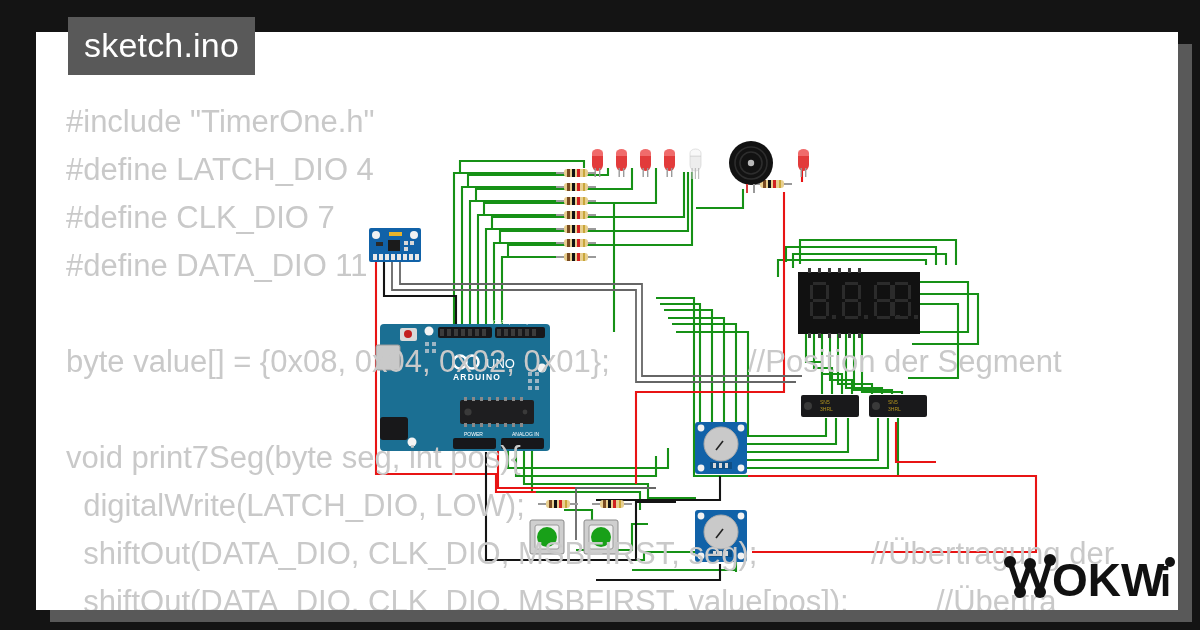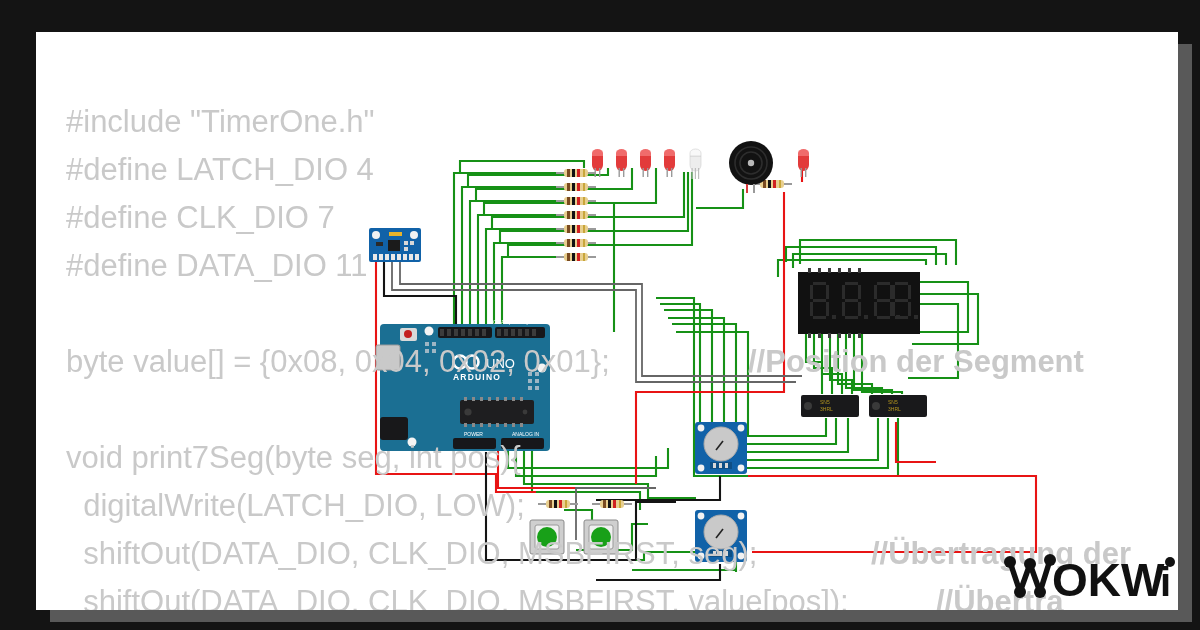--- a/index.html
+++ b/index.html
@@ -32,21 +32,21 @@
   .code {
     position: absolute; left: 0; top: 0; width: 1142px; height: 578px;
     color: #c9c9c9;
     font-family: "Liberation Sans", sans-serif;
     font-size: 31px;
     line-height: 48px;
     white-space: pre;
     pointer-events: none;
   }
   .code .ln { position: absolute; left: 30px; }
-  .code .cmt { position: absolute; font-weight: bold; }
+  .code .cmt { position: absolute; }
 
   
   .tab {
     position: absolute; left: 68px; top: 17px;
     padding: 6px 16px 8px 16px;
     background: #595959;
     color: #ffffff;
     font-size: 34px;
     line-height: 44px;
     letter-spacing: .2px;
@@ -439,14 +439,15 @@
         <circle cx="40" cy="44" r="6"></circle>
         <circle cx="50" cy="12" r="6"></circle>
         <circle cx="170" cy="14" r="5"></circle>
       </g>
       <text x="52" y="48" font-family="Liberation Sans, sans-serif" font-size="46" font-weight="bold" fill="#111">OKW</text>
       <text x="160" y="48" font-family="Liberation Sans, sans-serif" font-size="40" font-weight="bold" fill="#111">i</text>
     </svg>
 
   </div>
 
+  <div class="tab">sketch.ino</div>
 
 </div>
 
 </body></html>

